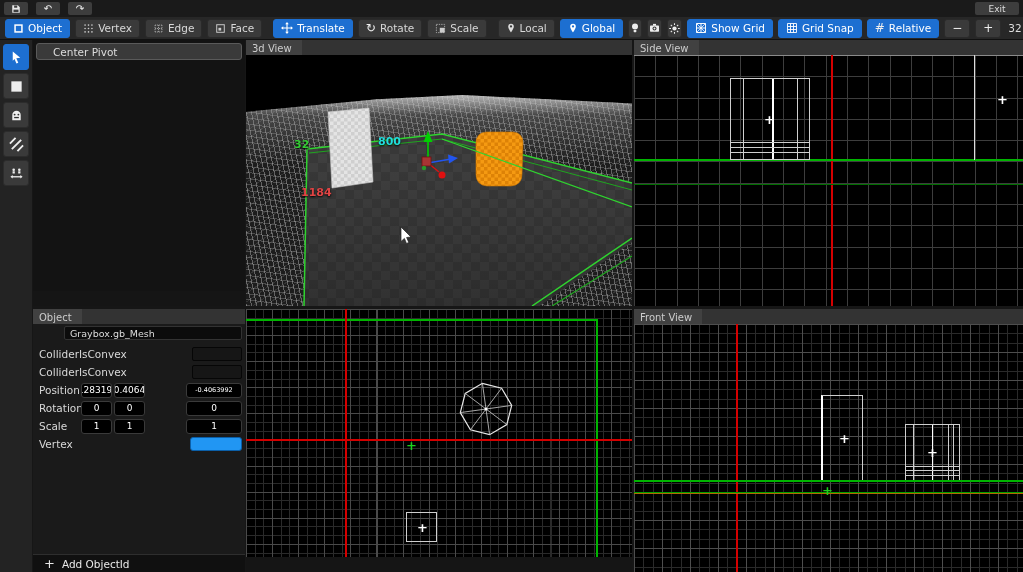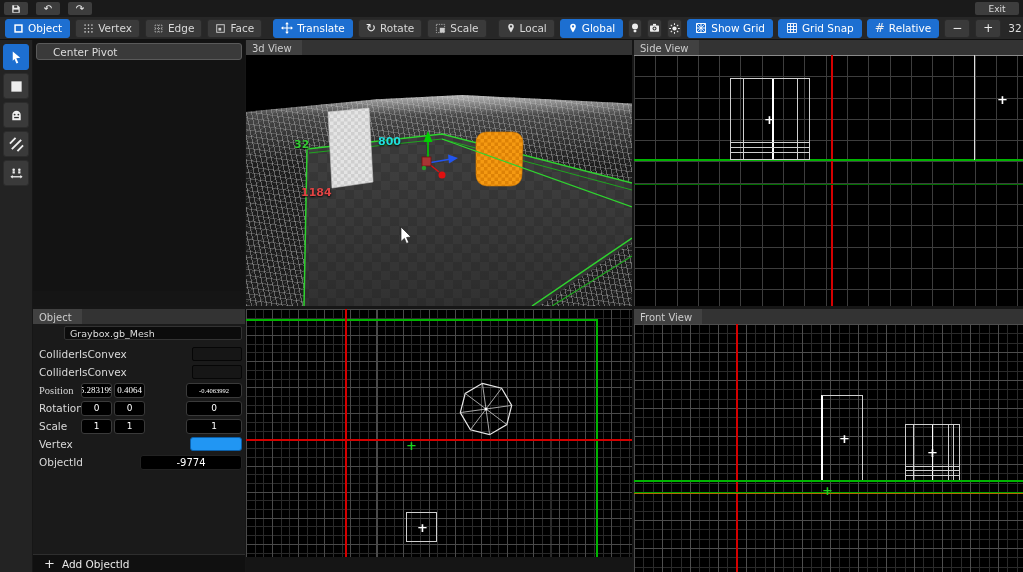--- a/index.html
+++ b/index.html
@@ -375,21 +375,21 @@
         <div class="prop-right">
             <div class="chk"></div>
           </div>
       </div>
       <div class="prop-row" style="top:39px;">
         <span class="prop-label">ColliderIsConvex</span>
         <div class="prop-right">
             <div class="chk"></div>
           </div>
       </div>
-      <div class="prop-row" style="top:57px;font-family:Liberation Serif, serif;">
+      <div class="prop-row" style="top:57px;">
         <span class="prop-label">Position</span>
         <div class="prop-right">
           <div class="nfield">5.283199</div>
           <div class="nfield">0.4064</div>
           <div class="nfield wide3">-0.4063992</div>
         </div>
       </div>
       <div class="prop-row" style="top:75px;">
         <span class="prop-label">Rotation</span>
         <div class="prop-right">
@@ -403,26 +403,20 @@
         <div class="prop-right">
           <div class="nfield">1</div>
           <div class="nfield">1</div>
           <div class="nfield wide3" style="font-size:9px;">1</div>
         </div>
       </div>
       <div class="prop-row" style="top:111px;">
         <span class="prop-label">Vertex</span>
         <div class="prop-right">
             <div class="toggle-on"></div>
-          </div>
-      </div>
-      <div class="prop-row" style="top:129px;">
-        <span class="prop-label">ObjectId</span>
-        <div class="prop-right">
-            <div class="idfield">-9774</div>
           </div>
       </div>
 
       <div class="add-comp">
         <span style="font-size:13px;">+</span>
         <span>Add ObjectId</span>
       </div>
     </div>
   </div>
 

